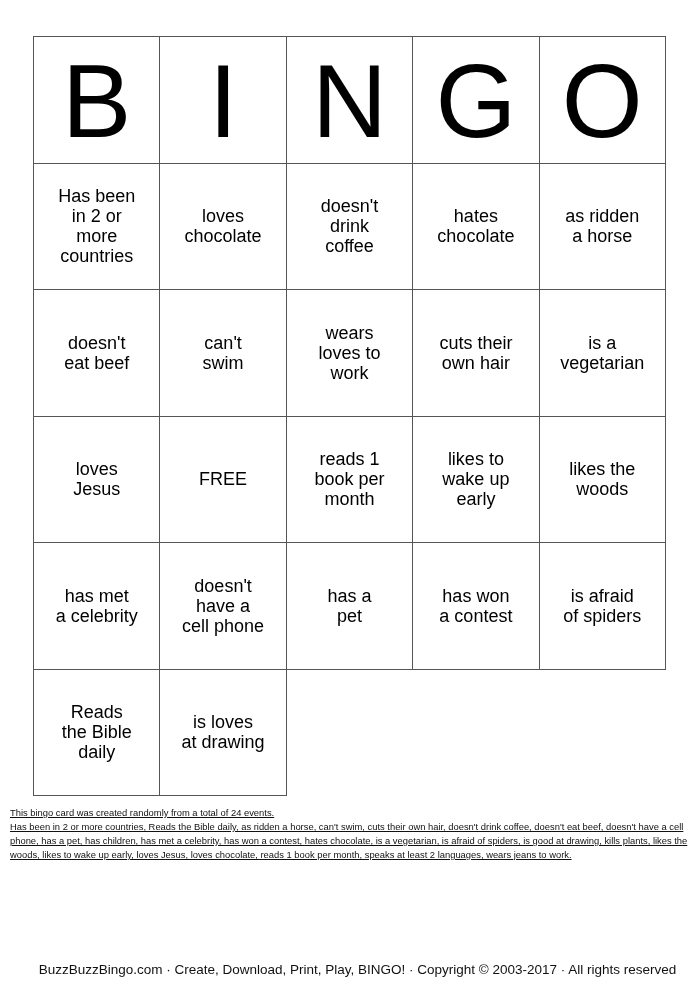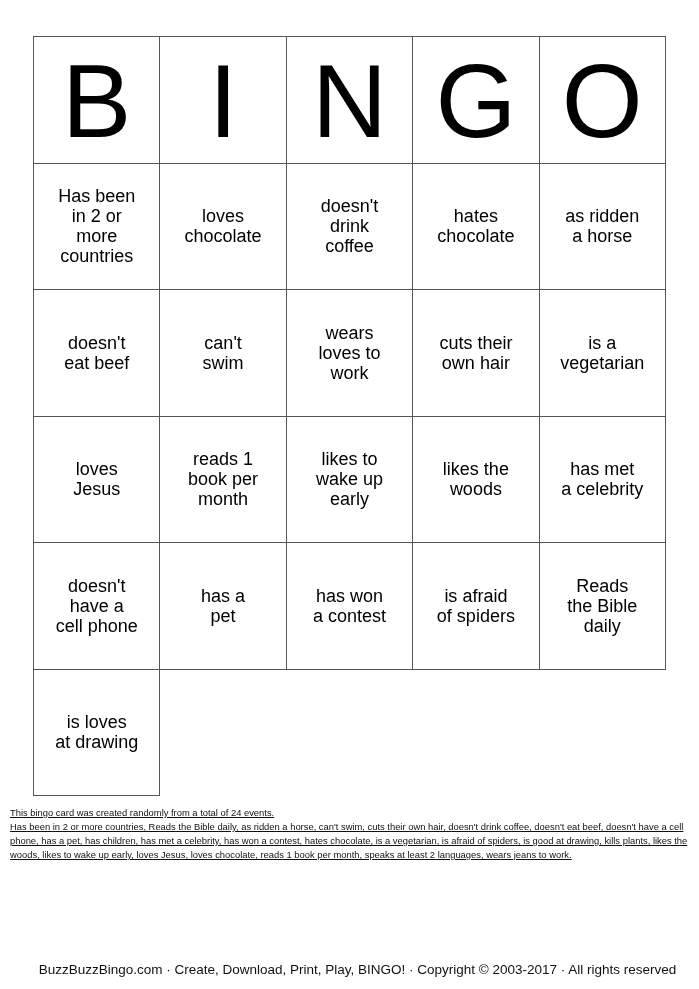--- a/index.html
+++ b/index.html
@@ -87,20 +87,23 @@
     </div>
     <div class="cell">
       <span class="line">is a</span>
       <span class="line">vegetarian</span>
     </div>
     <div class="cell">
       <span class="line">loves</span>
       <span class="line">Jesus</span>
     </div>
     <div class="cell">
+      <span class="line">FREE</span>
+    </div>
+    <div class="cell">
       <span class="line">reads 1</span>
       <span class="line">book per</span>
       <span class="line">month</span>
     </div>
     <div class="cell">
       <span class="line">likes to</span>
       <span class="line">wake up</span>
       <span class="line">early</span>
     </div>
     <div class="cell">

